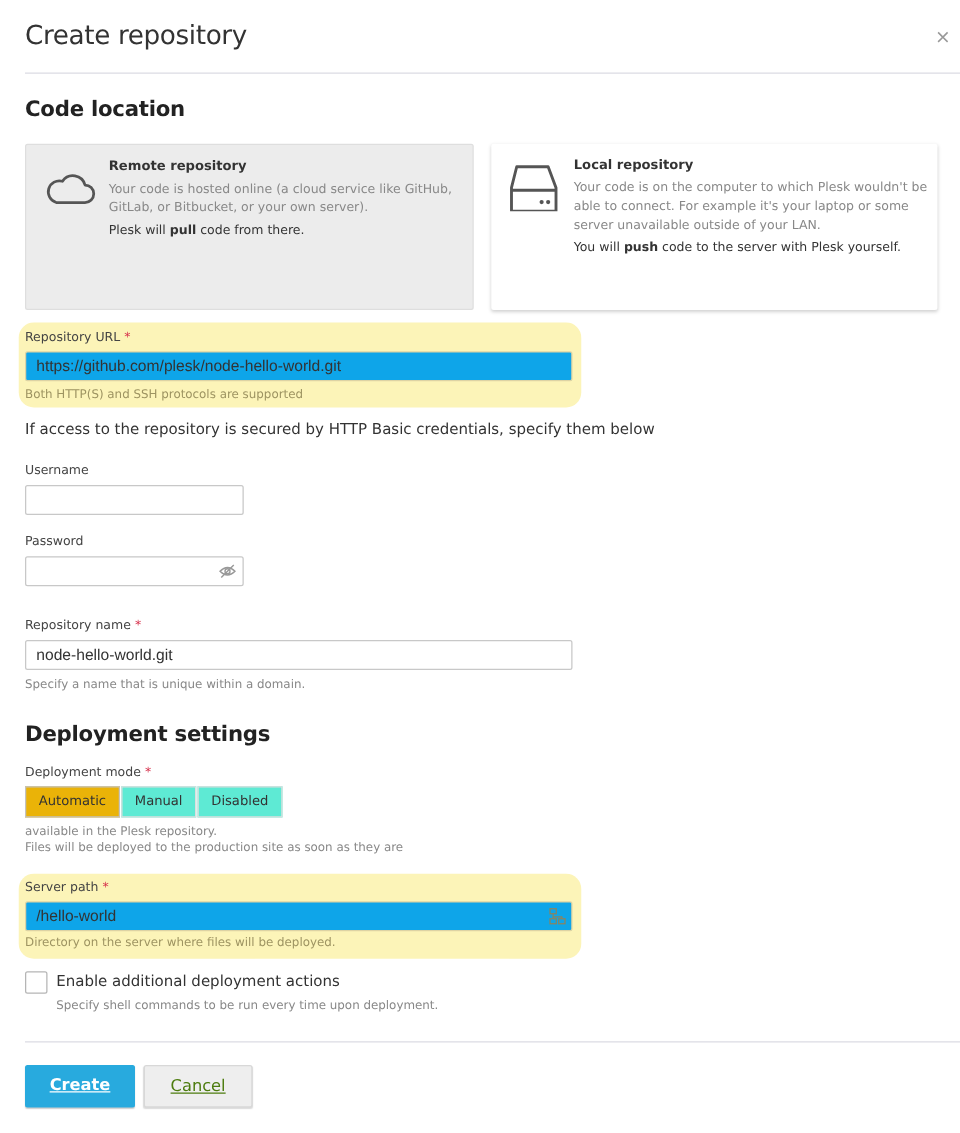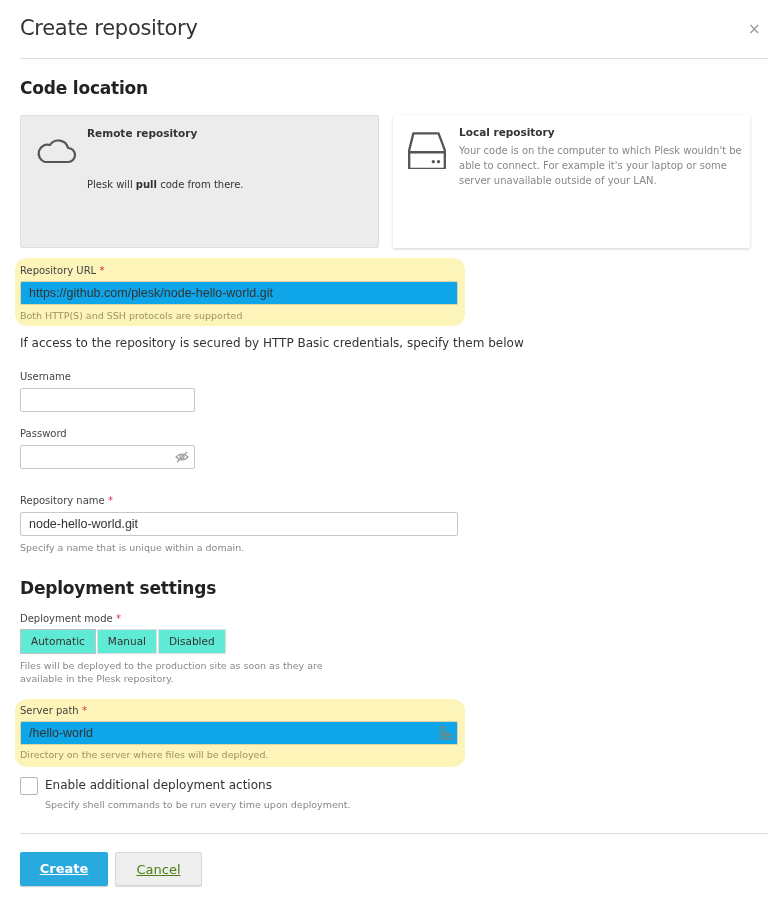--- a/index.html
+++ b/index.html
@@ -24,54 +24,58 @@
   .card .cnote b { font-weight: bold; }
   .hl { background: #fcf4b8; left: 15px; width: 450px; border-radius: 12px; }
   .label { font-size: 10px; color: #444; }
   .req { color: #d6314c; }
   .input { border: 1px solid #c8c8c8; background: #fff; border-radius: 2px; font-size: 12.5px; color: #333; padding: 0 8px; line-height: 22px; height: 24px; }
   .hl .input { background: #0ea5e9; border-color: #ddd3a4; }
   .hint { font-size: 9.5px; color: #888; }
   .hl .hint { color: #9e9462; }
   .seg { top: 629px; left: 20px; display: flex; height: 25px; }
   .seg div { font-size: 10.5px; color: #333; background: #5eead4; border: 1px solid #dedede; padding: 0 10px; line-height: 23px; margin-right: 1px; cursor: pointer; }
-  .seg div.active { background: #5eead4; border-color: #c2c2c2; }
+  .seg div.active { background: #eab308; border-color: #c2c2c2; }
   .checkbox { left: 20px; top: 777px; width: 18px; height: 18px; border: 1px solid #b5b5b5; border-radius: 2px; background: #fff; }
   .btn { top: 852px; height: 34px; font-size: 13px; text-align: center; line-height: 34px; border-radius: 2px; cursor: pointer; text-decoration: underline; }
   .btn.primary { left: 20px; width: 88px; background: #28aade; color: #fff; font-weight: bold; box-shadow: 0 1px 1px rgba(0,0,0,0.2); }
   .btn.secondary { left: 115px; width: 87px; background: #eeeeee; color: #4d7c0f; border: 1px solid #d8d8d8; box-shadow: 0 1px 1px rgba(0,0,0,0.15); }
 </style>
 </head>
 <body>
 
 <h1 class="abs title">Create repository</h1>
 <div class="abs close">×</div>
 <div class="abs hr" style="top:58px;"></div>
 
 <h2 class="abs h2" style="top:78px;">Code location</h2>
 
 <div class="abs card remote">
   <svg class="icon" viewBox="0 0 42 34" fill="none" stroke="#555" stroke-width="2.2">
     <path d="M10 28 H33 a7 7 0 0 0 0-14 a10 10 0 0 0-18-3 a8 8 0 0 0-5 17z" stroke-linejoin="round"></path>
   </svg>
   <div class="ctitle" style="left:66px; top:11px;">Remote repository</div>
+  <div class="cdesc" style="left:66px; top:28px; width:280px;">Your code is hosted online (a cloud service like GitHub, GitLab, or Bitbucket, or your own server).</div>
   <div class="cnote" style="left:66px; top:63px;">
     <span>Plesk will </span><b>pull</b><span> code from there.</span>
   </div>
 </div>
 
 <div class="abs card local">
   <svg class="icon" viewBox="0 0 42 34" fill="none" stroke="#555" stroke-width="2.2" style="left:12px; top:10px; width:44px; height:44px;">
     <path d="M8 4 H32 L38 20 V38 H4 V20 Z" stroke-linejoin="round"></path>
     <path d="M4 22 H38"></path>
     <circle cx="27" cy="31" r="1.6" fill="#555" stroke="none"></circle>
     <circle cx="32" cy="31" r="1.6" fill="#555" stroke="none"></circle>
   </svg>
   <div class="ctitle" style="left:66px; top:11px;">Local repository</div>
   <div class="cdesc" style="left:66px; top:28px; width:285px;">Your code is on the computer to which Plesk wouldn't be able to connect. For example it's your laptop or some server unavailable outside of your LAN.</div>
+  <div class="cnote" style="left:66px; top:78px;">
+    <span>You will </span><b>push</b><span> code to the server with Plesk yourself.</span>
+  </div>
 </div>
 
 <div class="abs hl" style="top:258px; height:68px;">
   <div class="abs label" style="left:5px; top:7px;">
     <span>Repository URL</span> <span class="req">*</span>
   </div>
   <input class="abs input" style="left: 5px; top: 23px; width: 438px;" value="https://github.com/plesk/node-hello-world.git">
   <div class="abs hint" style="left:5px; top:52px;">Both HTTP(S) and SSH protocols are supported</div>
 </div>
 
@@ -97,22 +101,22 @@
 <h2 class="abs h2" style="top:578px;">Deployment settings</h2>
 <div class="abs label" style="left:20px; top:613px;">
   <span>Deployment mode</span> <span class="req">*</span>
 </div>
 <div class="abs seg">
   <div class="active">Automatic</div>
   <div>Manual</div>
   <div>Disabled</div>
 </div>
 <div class="abs hint" style="left:20px; top:659px; line-height:13px;">
+  <div>available in the Plesk repository.</div>
   <div>Files will be deployed to the production site as soon as they are</div>
-  <div>available in the Plesk repository.</div>
 </div>
 
 <div class="abs hl" style="top:699px; height:68px;">
   <div class="abs label" style="left:5px; top:6px;">
     <span>Server path</span> <span class="req">*</span>
   </div>
   <input class="abs input" style="left: 5px; top: 22px; width: 438px;" value="/hello-world">
   <svg class="abs" style="left:424px; top:27px; width:14px; height:14px;" viewBox="0 0 14 14" fill="none" stroke="#8a8460" stroke-width="1">
     <rect x="1" y="1" width="5" height="4"></rect>
     <path d="M3.5 5 V7.5 H10.5 V9 M3.5 7.5 V9"></path>

